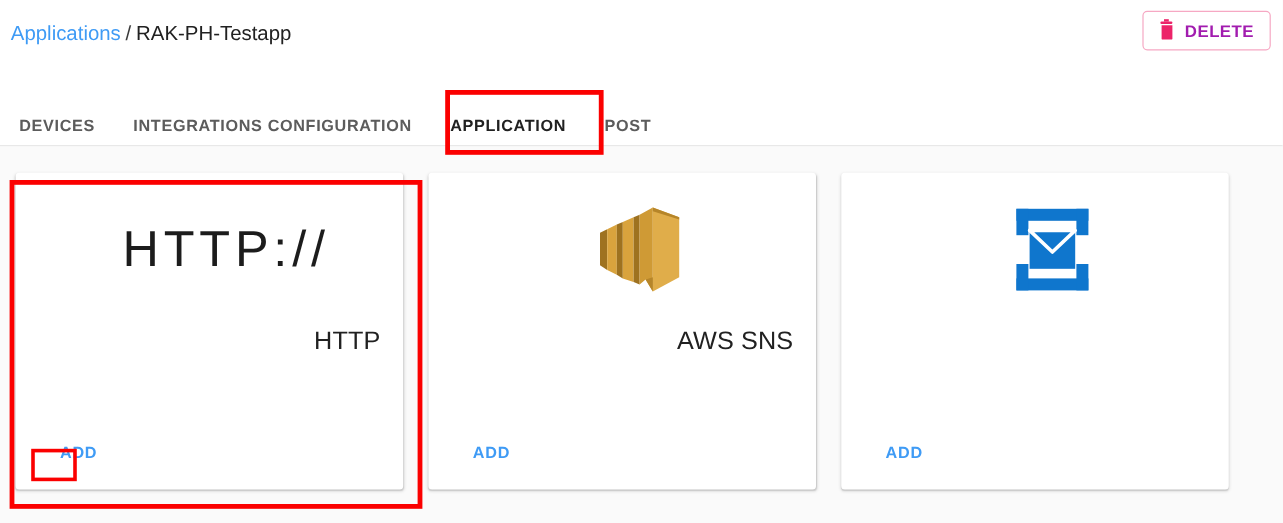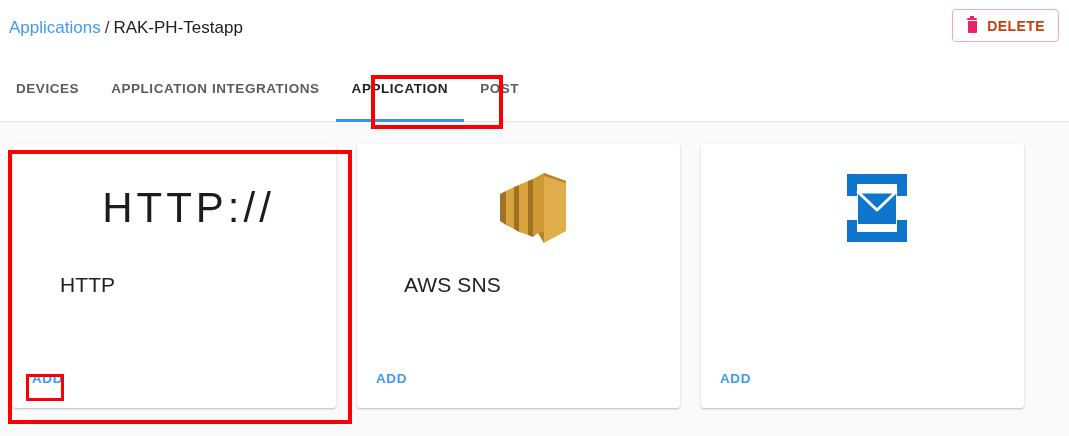--- a/index.html
+++ b/index.html
@@ -31,21 +31,21 @@
     height: 33px; min-width: 100px;
     background: #ffffff;
     border: 1px solid #f6a8c3;
     border-radius: 4px;
     display: flex; align-items: center; justify-content: center;
     gap: 9px;
     padding: 0 13px;
     cursor: pointer;
   }
   .delete-label {
-    color: #c2410c; font-size: 14px; font-weight: 600; letter-spacing: .4px;
+    color: #a21caf; font-size: 14px; font-weight: 600; letter-spacing: .4px;
   }
   .trash {
     position: relative; width: 12px; height: 15px;
   }
   .trash .lid {
     position: absolute; left: 1px; top: 0; width: 10px; height: 2px;
     background: #ec2369; border-radius: 1px;
   }
   .trash .hdl {
     position: absolute; left: 4px; top: -2px; width: 4px; height: 2px;
@@ -55,21 +55,21 @@
     position: absolute; left: 1.5px; top: 3px; width: 9px; height: 12px;
     background: #ec2369; border-radius: 0 0 1px 1px;
   }
 
   
   .tabbar {
     position: absolute; left: 0; top: 56px; width: 1069px; height: 66px;
     background: #ffffff;
     border-bottom: 1px solid #e3e3e3;
   }
-  .tabs { position: absolute; left: 0; top: 0; display: flex; height: 100%; }
+  .tabs { position: absolute; left: 0; top: 16px; display: flex; height: 100%; }
   .tab {
     position: relative;
     display: flex; align-items: center; justify-content: center;
     padding: 0 16px;
     font-size: 13.5px; font-weight: 600; letter-spacing: .55px;
     color: #5c5c5c;
     cursor: pointer;
     height: 100%;
   }
   .tab.active { color: #212121; }
@@ -97,26 +97,27 @@
   }
   .card-logo {
     height: 128px;
     display: flex; align-items: center; justify-content: center;
   }
   .card-body { padding: 0 19px; }
   .card-title {
     font-size: 21px; font-weight: 400; color: #212121;
     line-height: 26px; margin-bottom: 20px;
     letter-spacing: .1px;
+    text-align: right;
   }
   .card-desc {
     font-size: 13.5px; color: #757575; line-height: 19px;
     width: 287px;
   }
-  .card-actions { position: absolute; left: 19px; bottom: 21px; }
+  .card-actions { position: absolute; left: 37px; bottom: 21px; }
   .add-link {
     color: #3f9bf5; font-size: 13.5px; font-weight: 600; letter-spacing: .6px;
     cursor: pointer; background: none; border: none; padding: 0;
     font-family: "Liberation Sans", sans-serif;
   }
 
   
   .http-logo {
     font-size: 42px; font-weight: 300; color: #1c1c1c;
     letter-spacing: 4px;
@@ -154,21 +155,21 @@
       <span class="delete-label">DELETE</span>
     </div>
   </div>
 
   <div class="tabbar">
     <div class="tabs">
       <div class="tab">
         <span>DEVICES</span>
       </div>
       <div class="tab">
-        <span>APPLICATION INTEGRATIONS</span>
+        <span>INTEGRATIONS CONFIGURATION</span>
       </div>
       <div class="tab active">
         <span>APPLICATION</span>
       </div>
       <div class="tab">
         <span>POST</span>
       </div>
     </div>
   </div>
 

